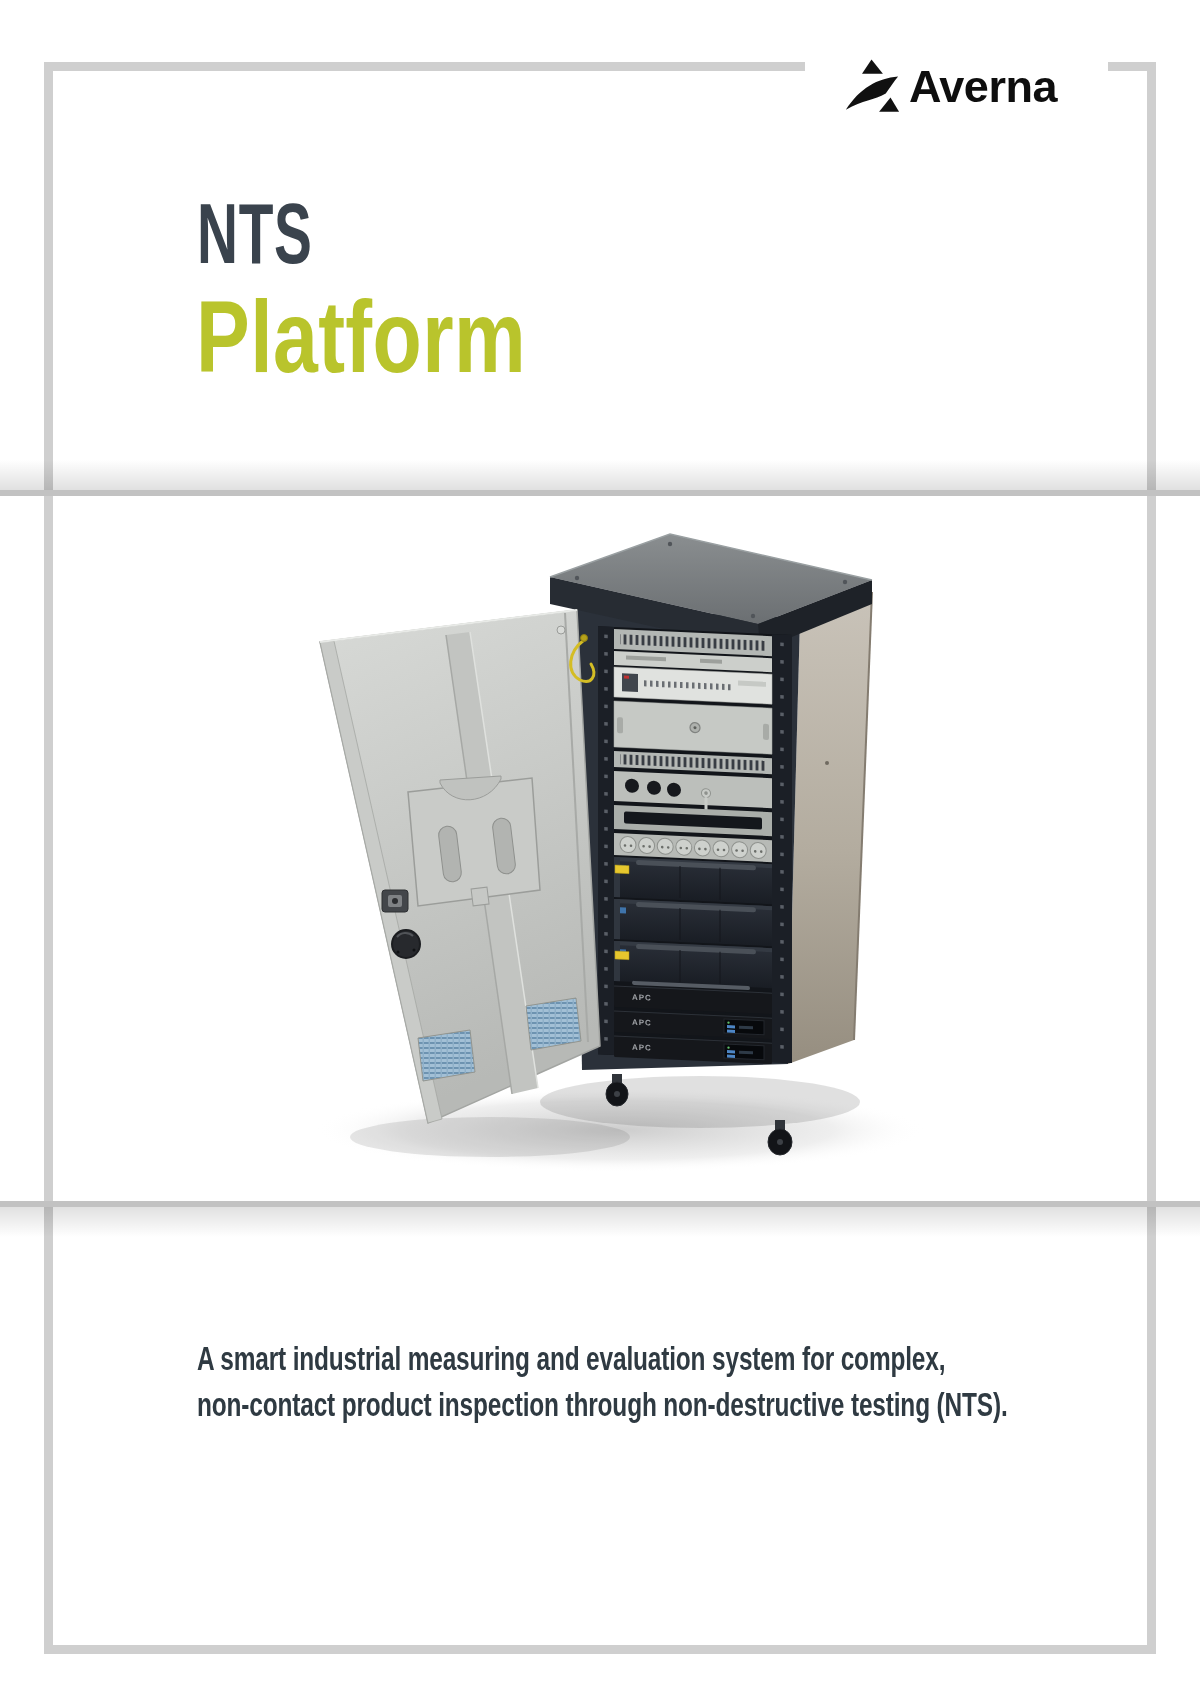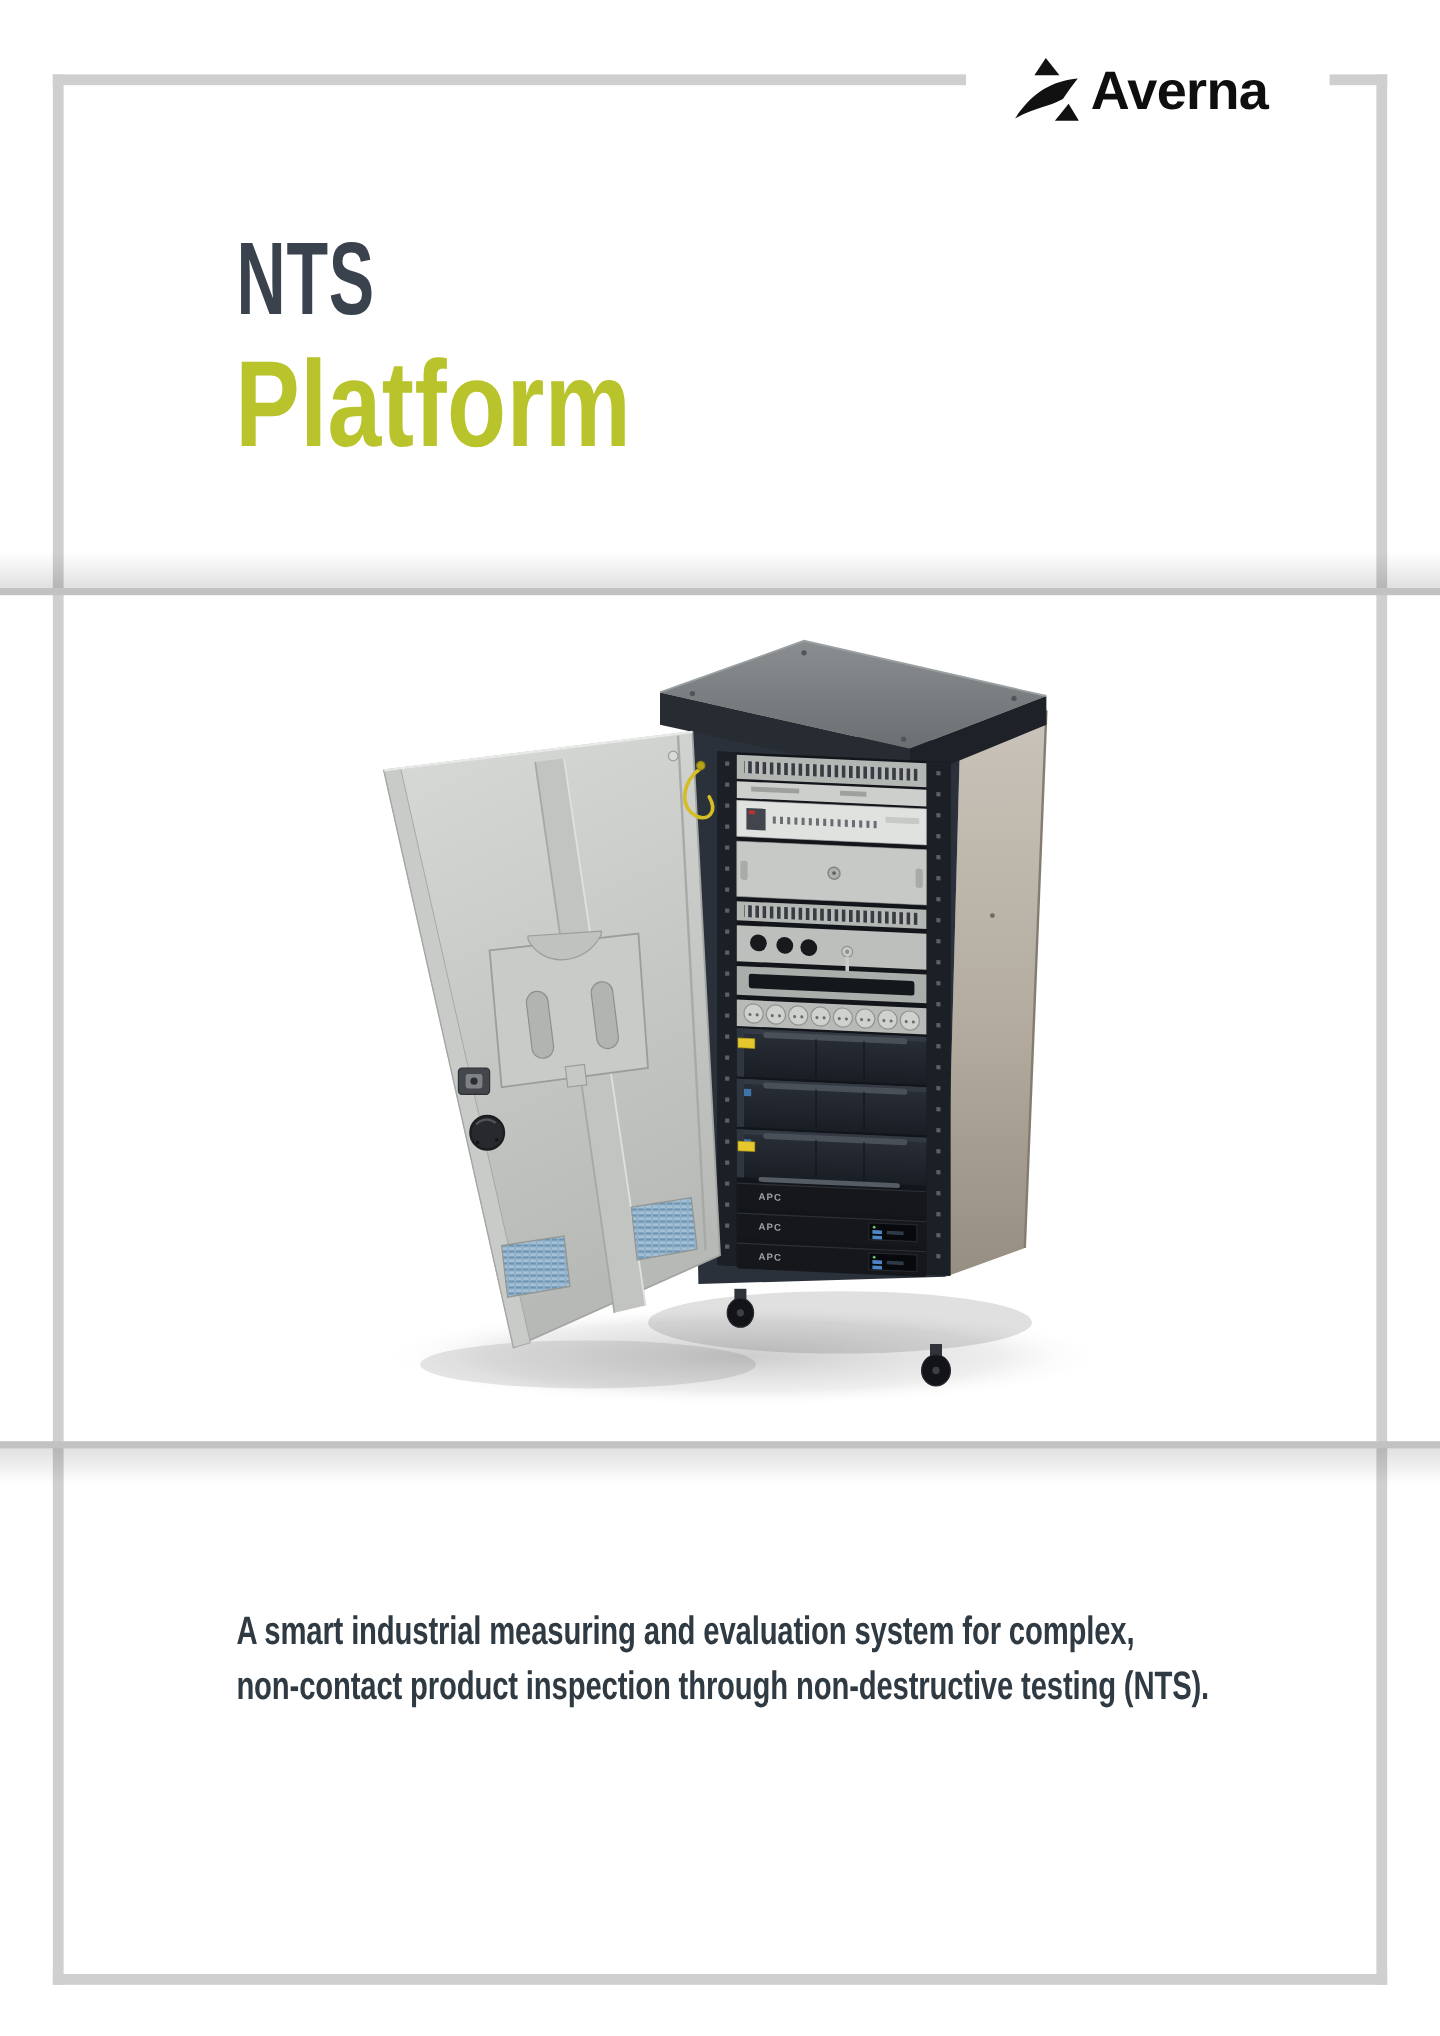--- a/index.html
+++ b/index.html
@@ -8,21 +8,21 @@
     font-family:"Liberation Sans", sans-serif;
   }
   
   .frame{position:absolute;background:#cfcfcf;}
   .frame-left{left:44px;top:62px;width:9px;height:1592px;}
   .frame-right{left:1147px;top:62px;width:9px;height:1592px;}
   .frame-top-a{left:44px;top:62px;width:761px;height:9px;}
   .frame-top-b{left:1108px;top:62px;width:48px;height:9px;}
   .frame-bottom{left:44px;top:1645px;width:1112px;height:9px;}
   
-  .logo{position:absolute;left:843px;top:44px;height:62px;display:flex;align-items:center;gap:9px;}
+  .logo{position:absolute;left:843px;top:55px;height:62px;display:flex;align-items:center;gap:9px;}
   .logo-text{font-size:45px;font-weight:700;color:#0e0e0e;letter-spacing:-0.5px;line-height:1;}
   
   .title-nts{
     position:absolute;left:197px;top:190px;font-size:86px;line-height:1;font-weight:700;
     color:#3a434d;transform:scaleX(0.66);transform-origin:left top;white-space:nowrap;letter-spacing:1px;
   }
   .title-platform{
     position:absolute;left:196px;top:286px;font-size:102px;line-height:1;font-weight:700;
     color:#b9c42c;transform:scaleX(0.79);transform-origin:left top;white-space:nowrap;letter-spacing:0.5px;
   }

